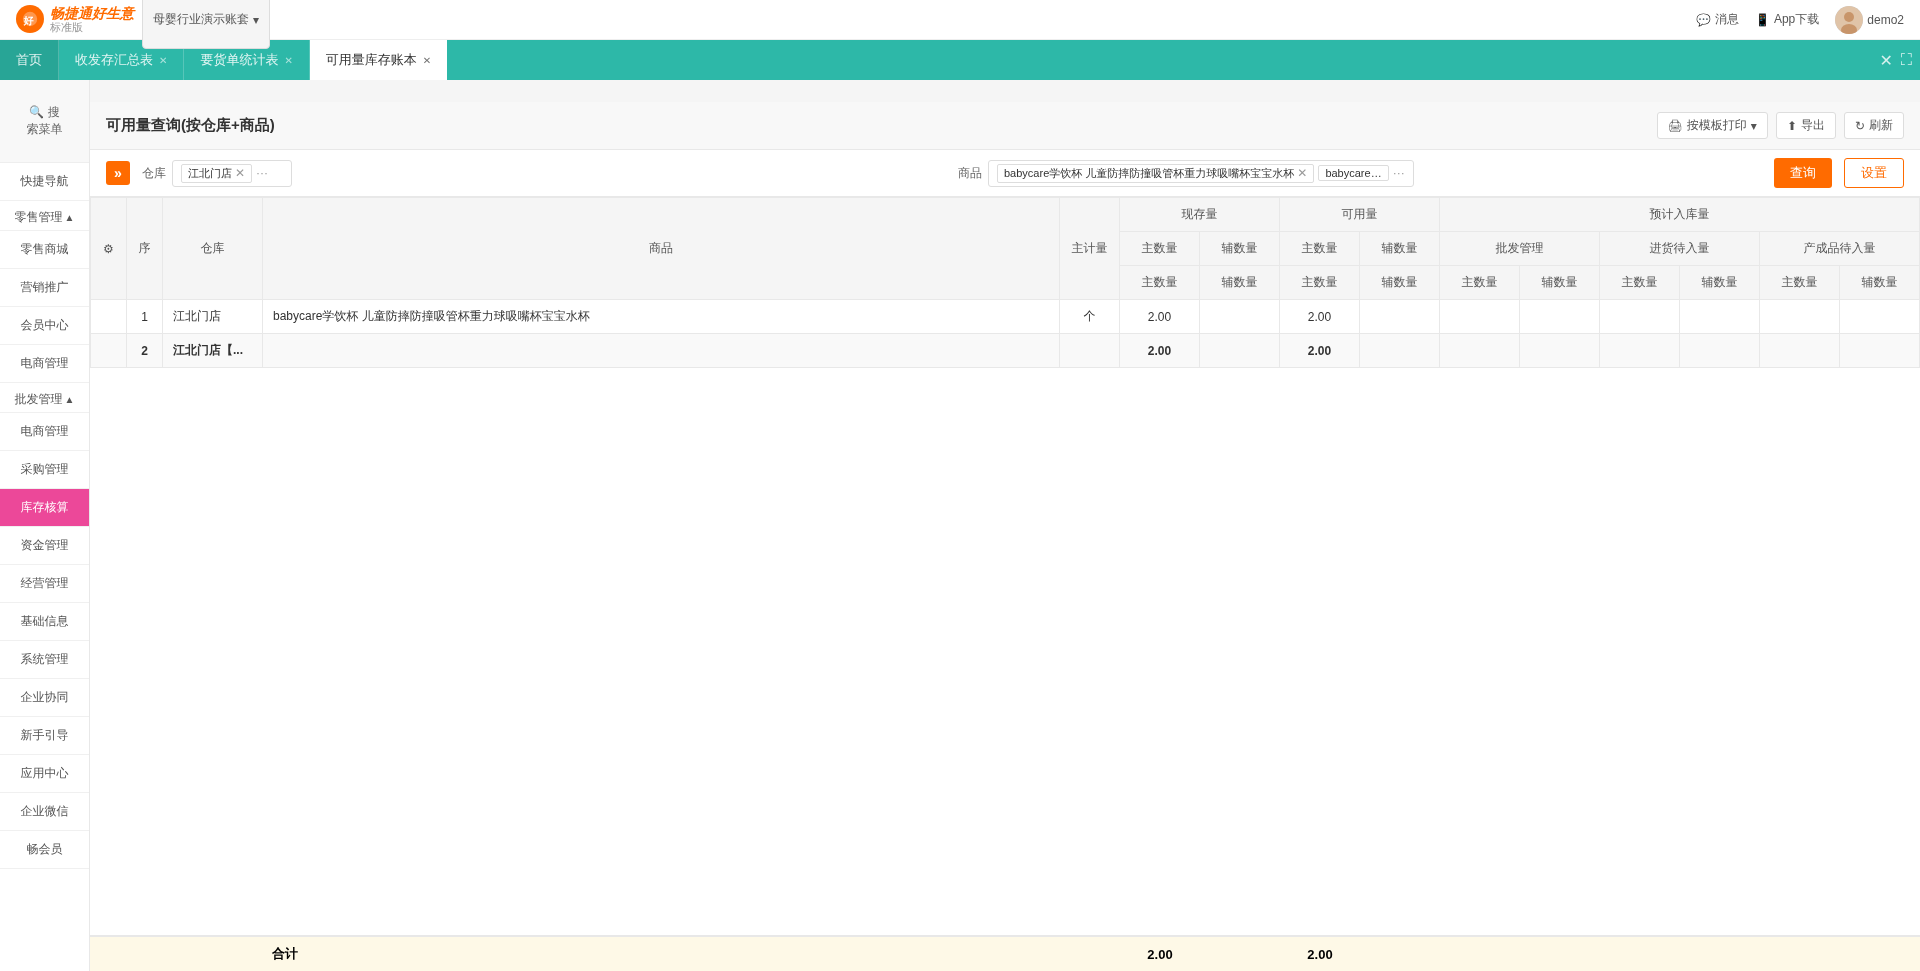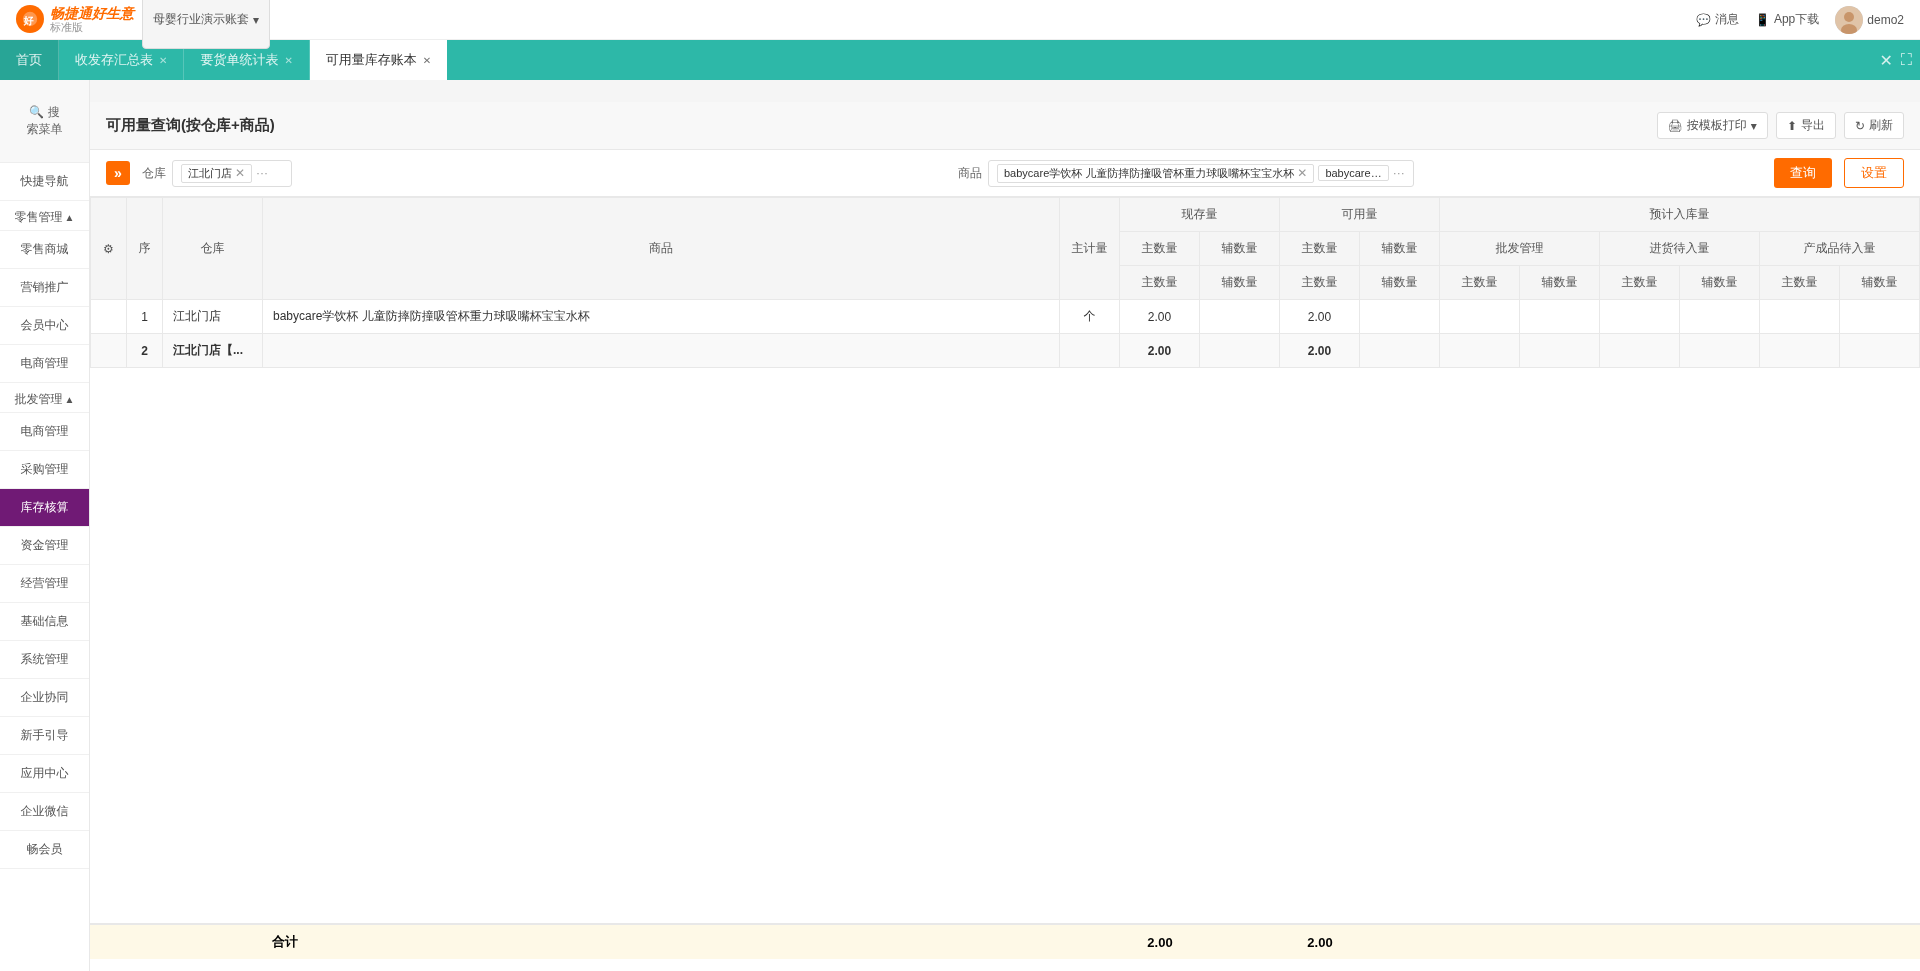--- a/index.html
+++ b/index.html
@@ -77,21 +77,21 @@
       font-size: 12px; color: #666;
     }
     .sidebar-item {
       padding: 10px 4px;
       text-align: center;
       cursor: pointer;
       font-size: 12px;
       color: #555;
       border-bottom: 1px solid #f0f0f0;
     }
-    .sidebar-item.active { background: #701a75; color: #fff; }
+    .sidebar-item.active { background: #ec4899; color: #fff; }
     .sidebar-section {
       padding: 8px 4px 4px;
       text-align: center;
       cursor: pointer;
       font-size: 12px;
       color: #555;
       border-bottom: 1px solid #f0f0f0;
       display: flex; align-items: center; justify-content: center; gap: 2px;
     }
     .sidebar-section .arrow { font-size: 10px; }
@@ -453,21 +453,21 @@
             <td></td>
             <td></td>
             <td></td>
             <td></td>
           </tr>
         </tbody>
       </table>
 
       <div style="flex:1;"></div>
 
-      <div style="background:#fef9e7; border-top:2px solid #e8e8e8; display:flex; align-items:center; padding:8px 0; font-size:13px; font-weight:bold; position:sticky; bottom:12px;">
+      <div style="background:#fef9e7; border-top:2px solid #e8e8e8; display:flex; align-items:center; padding:8px 0; font-size:13px; font-weight:bold; position:sticky; bottom:0;">
         <div style="width:36px;"></div>
         <div style="width:36px;"></div>
         <div style="width:100px;"></div>
         <div style="flex:1; text-align:left; padding-left:10px;">合计</div>
         <div style="width:60px;"></div>
         <div style="width:80px; text-align:center;">2.00</div>
         <div style="width:80px;"></div>
         <div style="width:80px; text-align:center;">2.00</div>
         <div style="width:80px;"></div>
         <div style="width:80px;"></div>

